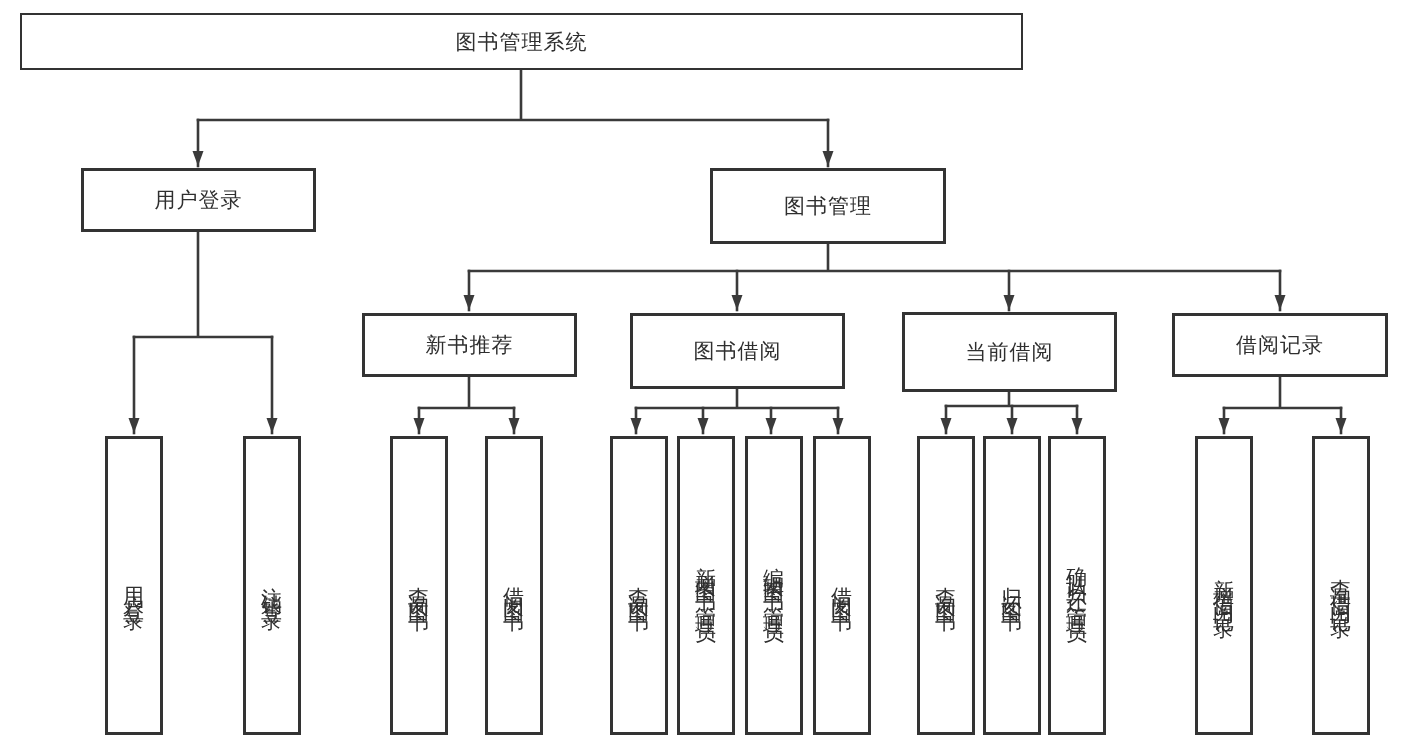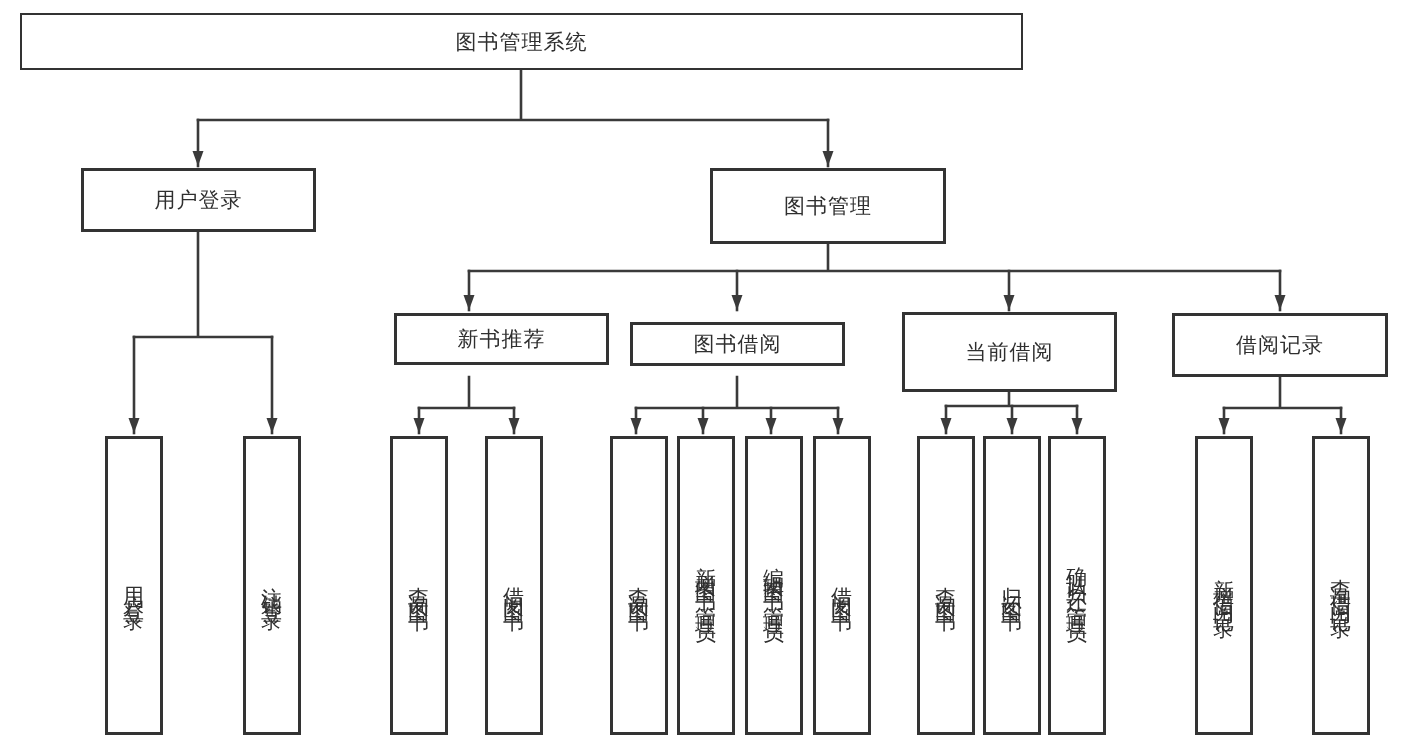--- a/index.html
+++ b/index.html
@@ -112,24 +112,24 @@
     <span>图书管理系统</span>
   </div>
 
   <div class="box" style="left:81px; top:168px; width:235px; height:64px;">
     <span>用户登录</span>
   </div>
   <div class="box" style="left:710px; top:168px; width:236px; height:76px;">
     <span>图书管理</span>
   </div>
 
-  <div class="box" style="left:362px; top:313px; width:215px; height:52px;margin-left:32px;">
+  <div class="box" style="left:362px; top:313px; width:215px; height:64px;">
     <span>新书推荐</span>
   </div>
-  <div class="box" style="left:630px; top:322px; width:215px; height:44px;">
+  <div class="box" style="left:630px; top:313px; width:215px; height:76px;">
     <span>图书借阅</span>
   </div>
   <div class="box" style="left:902px; top:312px; width:215px; height:80px;">
     <span>当前借阅</span>
   </div>
   <div class="box" style="left:1172px; top:313px; width:216px; height:64px;">
     <span>借阅记录</span>
   </div>
 
   <div class="box vleaf" style="left:105px; top:436px; width:58px; height:299px;">

